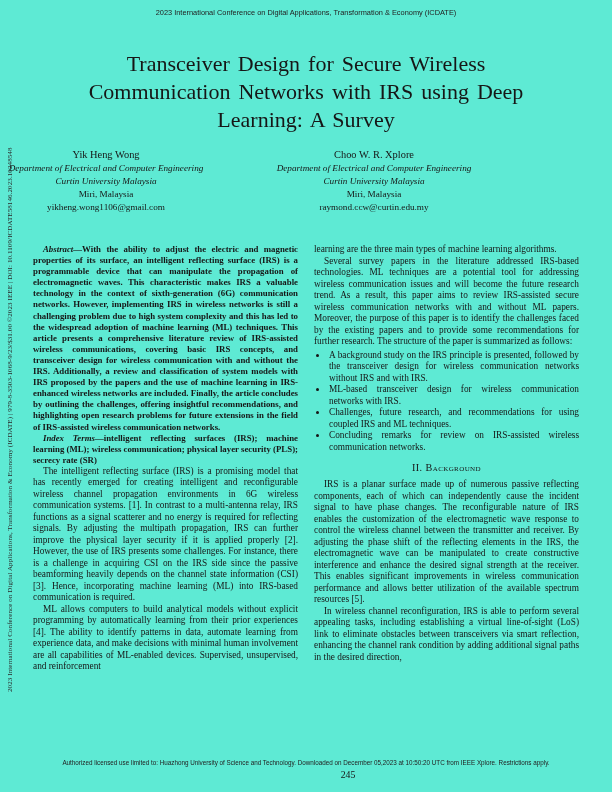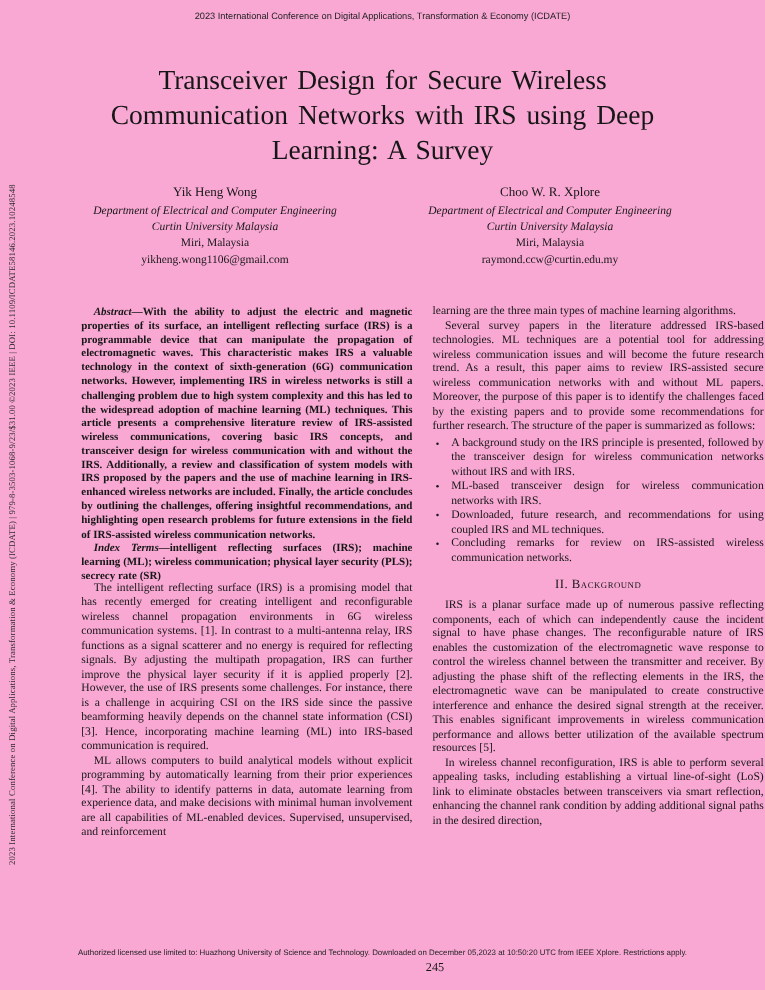--- a/index.html
+++ b/index.html
@@ -1,21 +1,21 @@
 <!DOCTYPE html>
 <html><head>
 <meta charset="utf-8">
 <style>
   html, body { margin: 0; padding: 0; background: #e8e8e8; }
   .page {
     position: relative;
     width: 612px;
     height: 792px;
     margin: 0 auto;
-    background: #f9a8d4;
+    background: #5eead4;
     color: #161616;
     font-family: "Liberation Serif", serif;
     overflow: hidden;
   }
   .side-stamp {
     position: absolute;
     top: 692px;
     left: 6px;
     transform: rotate(-90deg);
     transform-origin: 0 0;
@@ -46,34 +46,32 @@
     font-weight: 400;
     line-height: 28px;
     word-spacing: 2.5px;
   }
   .authors {
     position: absolute;
     top: 148px;
     left: 0;
     width: 100%;
     display: flex;
-    justify-content: center;
     gap: 56px;
   }
   .author { width: 212px; text-align: center; font-size: 9.2px; line-height: 13px; }
   .author-name { font-size: 10.4px; margin-bottom: 1px; }
   .author-affil { font-style: italic; }
   .columns {
     position: absolute;
     top: 244px;
     left: 33px;
     width: 546px;
     display: flex;
     gap: 16px;
-    margin-left: 32px;
   }
   .col { width: 265px; text-align: justify; }
   .abstract {
     margin: 0;
     font-weight: bold;
     font-size: 8.8px;
     line-height: 11.1px;
     text-indent: 10px;
   }
   .abstract .lead { font-style: italic; }
@@ -166,21 +164,21 @@
       <p class="abstract"><span class="lead">Index Terms—</span><span>intelligent reflecting surfaces (IRS); machine learning (ML); wireless communication; physical layer security (PLS); secrecy rate (SR)</span></p>
       <p class="body-p">The intelligent reflecting surface (IRS) is a promising model that has recently emerged for creating intelligent and reconfigurable wireless channel propagation environments in 6G wireless communication systems. [1]. In contrast to a multi-antenna relay, IRS functions as a signal scatterer and no energy is required for reflecting signals. By adjusting the multipath propagation, IRS can further improve the physical layer security if it is applied properly [2]. However, the use of IRS presents some challenges. For instance, there is a challenge in acquiring CSI on the IRS side since the passive beamforming heavily depends on the channel state information (CSI) [3]. Hence, incorporating machine learning (ML) into IRS-based communication is required.</p>
       <p class="body-p">ML allows computers to build analytical models without explicit programming by automatically learning from their prior experiences [4]. The ability to identify patterns in data, automate learning from experience data, and make decisions with minimal human involvement are all capabilities of ML-enabled devices. Supervised, unsupervised, and reinforcement</p>
     </div>
     <div class="col">
       <p class="body-p noindent">learning are the three main types of machine learning algorithms.</p>
       <p class="body-p">Several survey papers in the literature addressed IRS-based technologies. ML techniques are a potential tool for addressing wireless communication issues and will become the future research trend. As a result, this paper aims to review IRS-assisted secure wireless communication networks with and without ML papers. Moreover, the purpose of this paper is to identify the challenges faced by the existing papers and to provide some recommendations for further research. The structure of the paper is summarized as follows:</p>
       <ul class="bullets">
         <li>A background study on the IRS principle is presented, followed by the transceiver design for wireless communication networks without IRS and with IRS.</li>
         <li>ML-based transceiver design for wireless communication networks with IRS.</li>
-        <li>Downloaded, future research, and recommendations for using coupled IRS and ML techniques.</li>
+        <li>Challenges, future research, and recommendations for using coupled IRS and ML techniques.</li>
         <li>Concluding remarks for review on IRS-assisted wireless communication networks.</li>
       </ul>
       <h2 class="sec-heading">II. Background</h2>
       <p class="body-p">IRS is a planar surface made up of numerous passive reflecting components, each of which can independently cause the incident signal to have phase changes. The reconfigurable nature of IRS enables the customization of the electromagnetic wave response to control the wireless channel between the transmitter and receiver. By adjusting the phase shift of the reflecting elements in the IRS, the electromagnetic wave can be manipulated to create constructive interference and enhance the desired signal strength at the receiver. This enables significant improvements in wireless communication performance and allows better utilization of the available spectrum resources [5].</p>
       <p class="body-p">In wireless channel reconfiguration, IRS is able to perform several appealing tasks, including establishing a virtual line-of-sight (LoS) link to eliminate obstacles between transceivers via smart reflection, enhancing the channel rank condition by adding additional signal paths in the desired direction,</p>
     </div>
   </div>
 
   <div class="footer-license">Authorized licensed use limited to: Huazhong University of Science and Technology. Downloaded on December 05,2023 at 10:50:20 UTC from IEEE Xplore.  Restrictions apply.</div>
   <div class="footer-copyright">979-8-3503-1068-9/23/$31.00 ©2023 IEEE</div>

